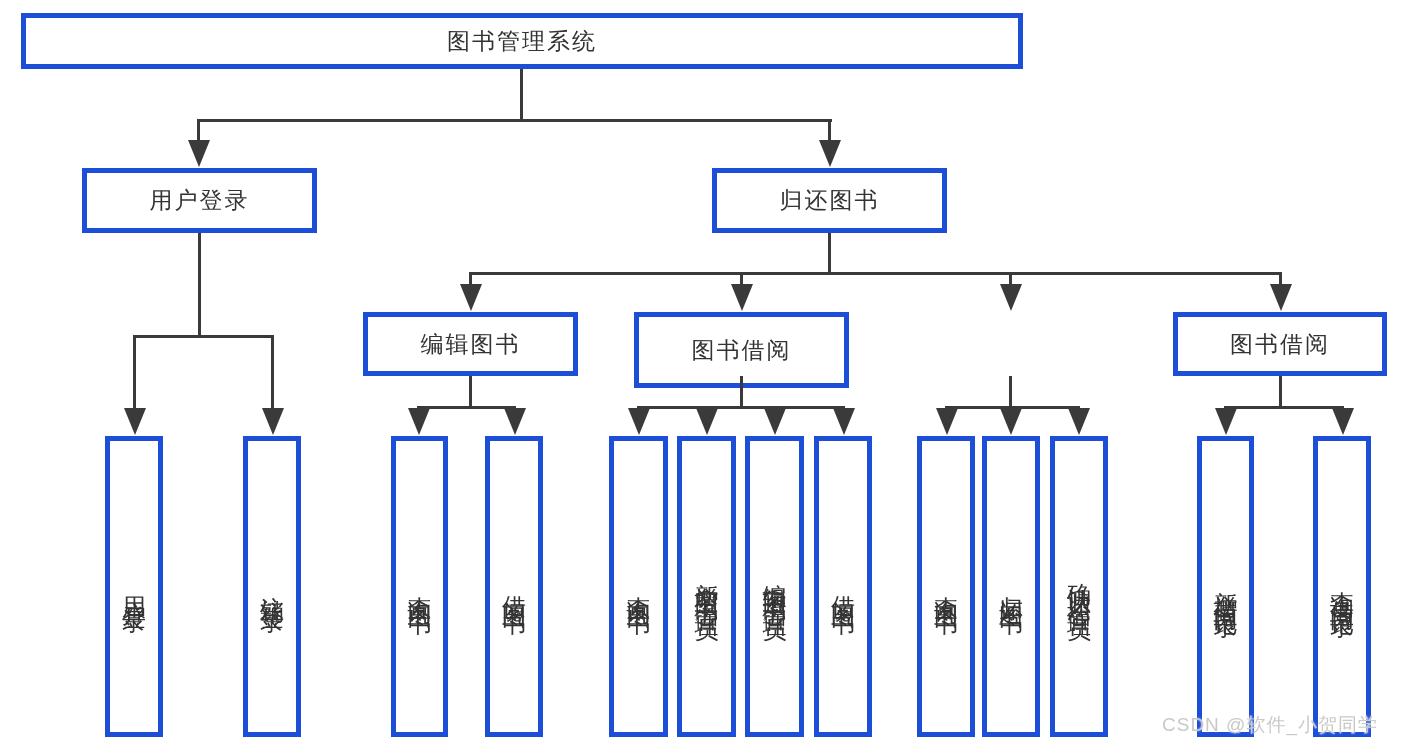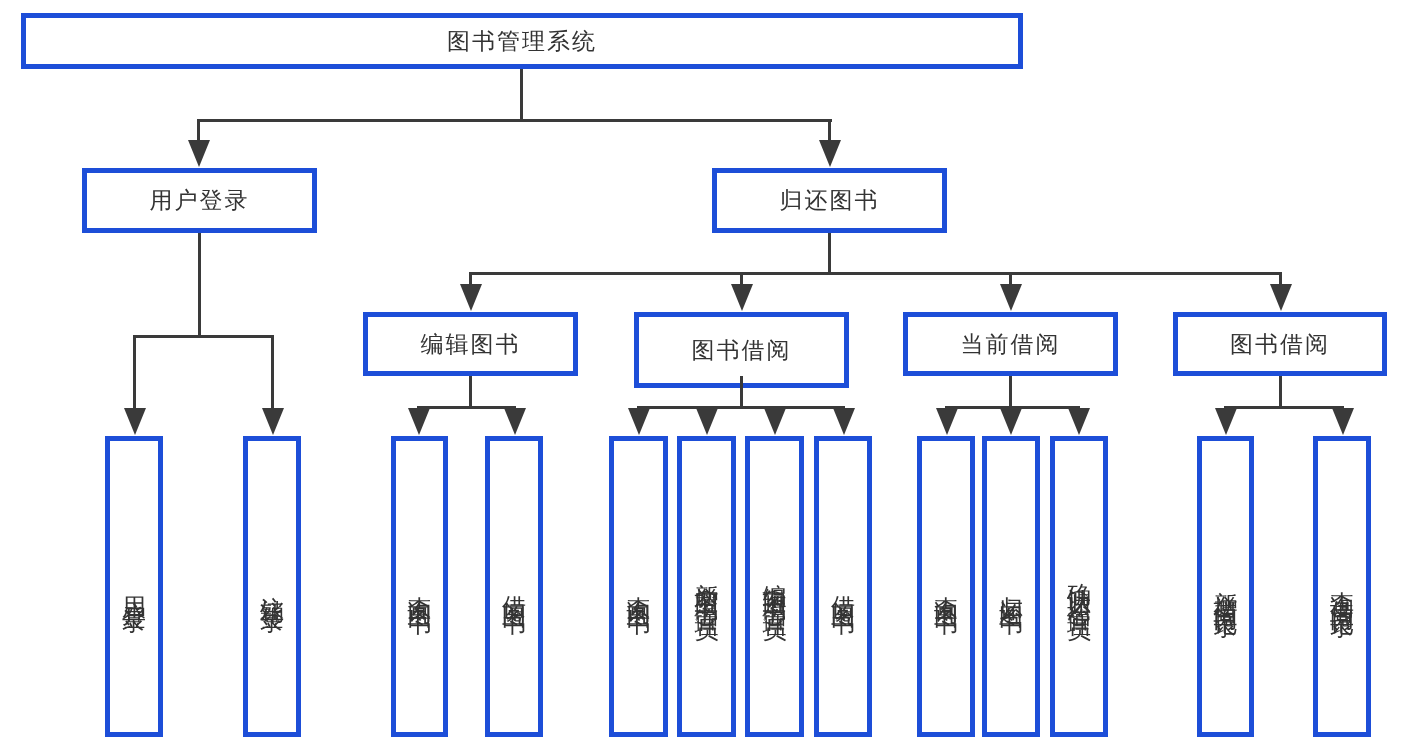--- a/index.html
+++ b/index.html
@@ -68,23 +68,20 @@
   <div class="vline" style="left:1009px; top:272px; width:3px; height:14px;"></div>
   <div class="arrow" style="left:1000px; top:284px;"></div>
   <div class="vline" style="left:1279px; top:272px; width:3px; height:14px;"></div>
   <div class="arrow" style="left:1270px; top:284px;"></div>
 
   <div class="box" style="left:363px; top:312px; width:215px; height:64px;">
     <span>编辑图书</span>
   </div>
   <div class="box" style="left:634px; top:312px; width:215px; height:76px;">
     <span>图书借阅</span>
-  </div>
-  <div class="box" style="left:903px; top:312px; width:215px; height:64px;">
-    <span>当前借阅</span>
   </div>
   <div class="box" style="left:1173px; top:312px; width:214px; height:64px;">
     <span>图书借阅</span>
   </div>
 
   <div class="vline" style="left:469px; top:376px; width:3px; height:33px;"></div>
   <div class="hline" style="left:417px; top:406px; width:99px; height:3px;"></div>
   <div class="vline" style="left:417px; top:406px; width:3px; height:8px;"></div>
   <div class="arrow" style="left:408px; top:408px;"></div>
   <div class="vline" style="left:513px; top:406px; width:3px; height:8px;"></div>
@@ -154,14 +151,15 @@
     <span>确认归还（管理员）</span>
   </div>
 
   <div class="box leaf" style="left:1197px; width:57px;">
     <span>新增借阅记录</span>
   </div>
   <div class="box leaf" style="left:1313px; width:58px;">
     <span>查询借阅记录</span>
   </div>
 
+  <div class="watermark">CSDN @软件_小贺同学</div>
 
 </div>
 
 </body></html>

